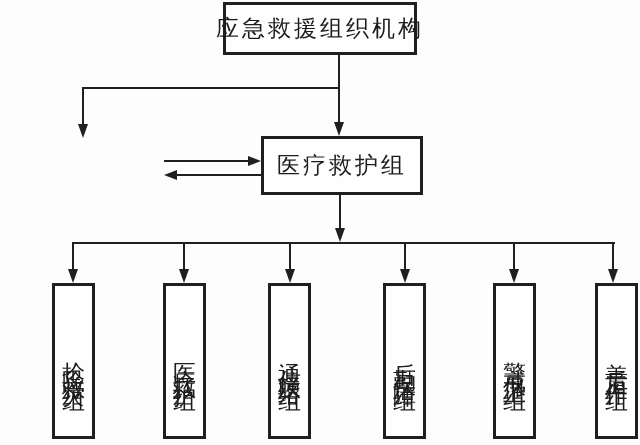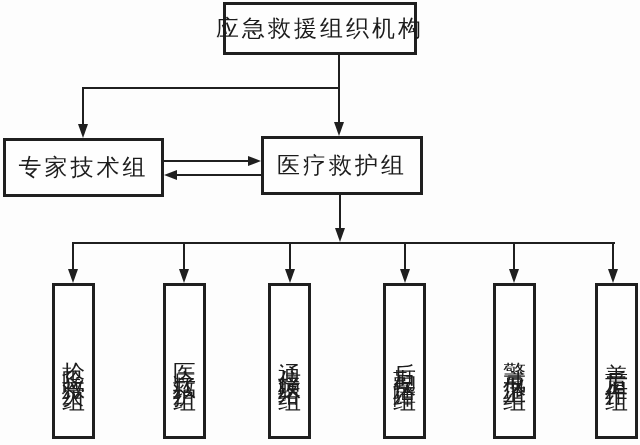--- a/index.html
+++ b/index.html
@@ -82,21 +82,20 @@
 <div class="canvas">
 
   <div class="box h" id="root-box">应急救援组织机构</div>
 
   <div class="vline" id="stem-top"></div>
   <div class="arr down" id="arr-command"></div>
   <div class="hline" id="branch-h"></div>
   <div class="vline" id="branch-drop"></div>
   <div class="arr down" id="arr-expert"></div>
 
-  <div class="box h" id="expert-box">专家技术组</div>
   <div class="box h" id="command-box">医疗救护组</div>
 
   <div class="hline" id="link-right-line"></div>
   <div class="arr right" id="arr-to-command"></div>
   <div class="hline" id="link-left-line"></div>
   <div class="arr left" id="arr-to-expert"></div>
 
   <div class="vline" id="stem-mid"></div>
   <div class="arr down" id="arr-dist"></div>
   <div class="hline" id="dist-h"></div>

